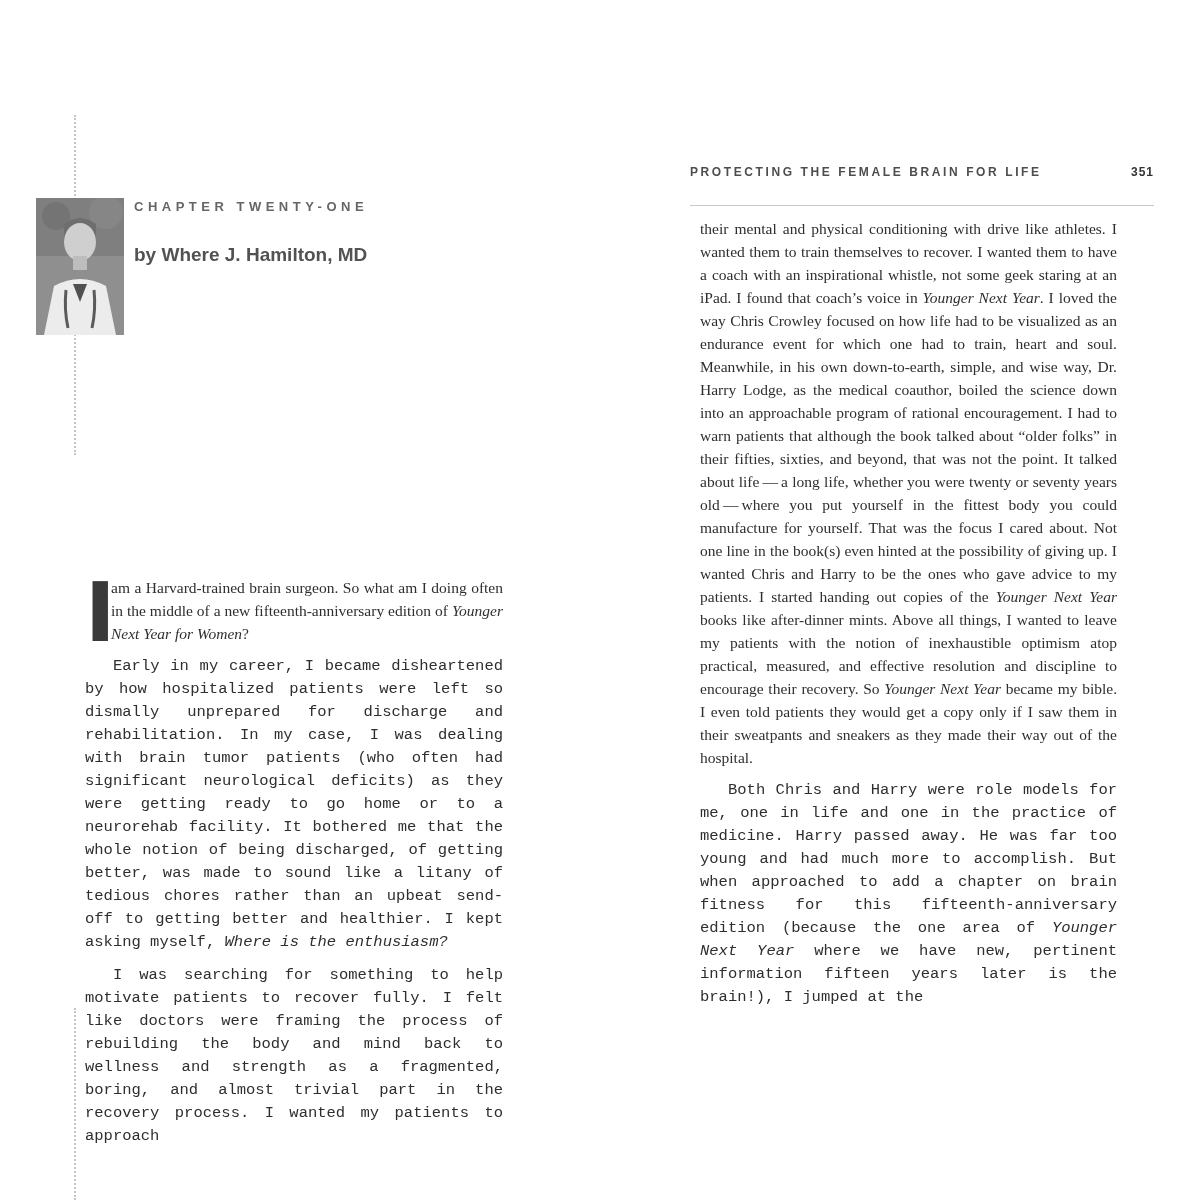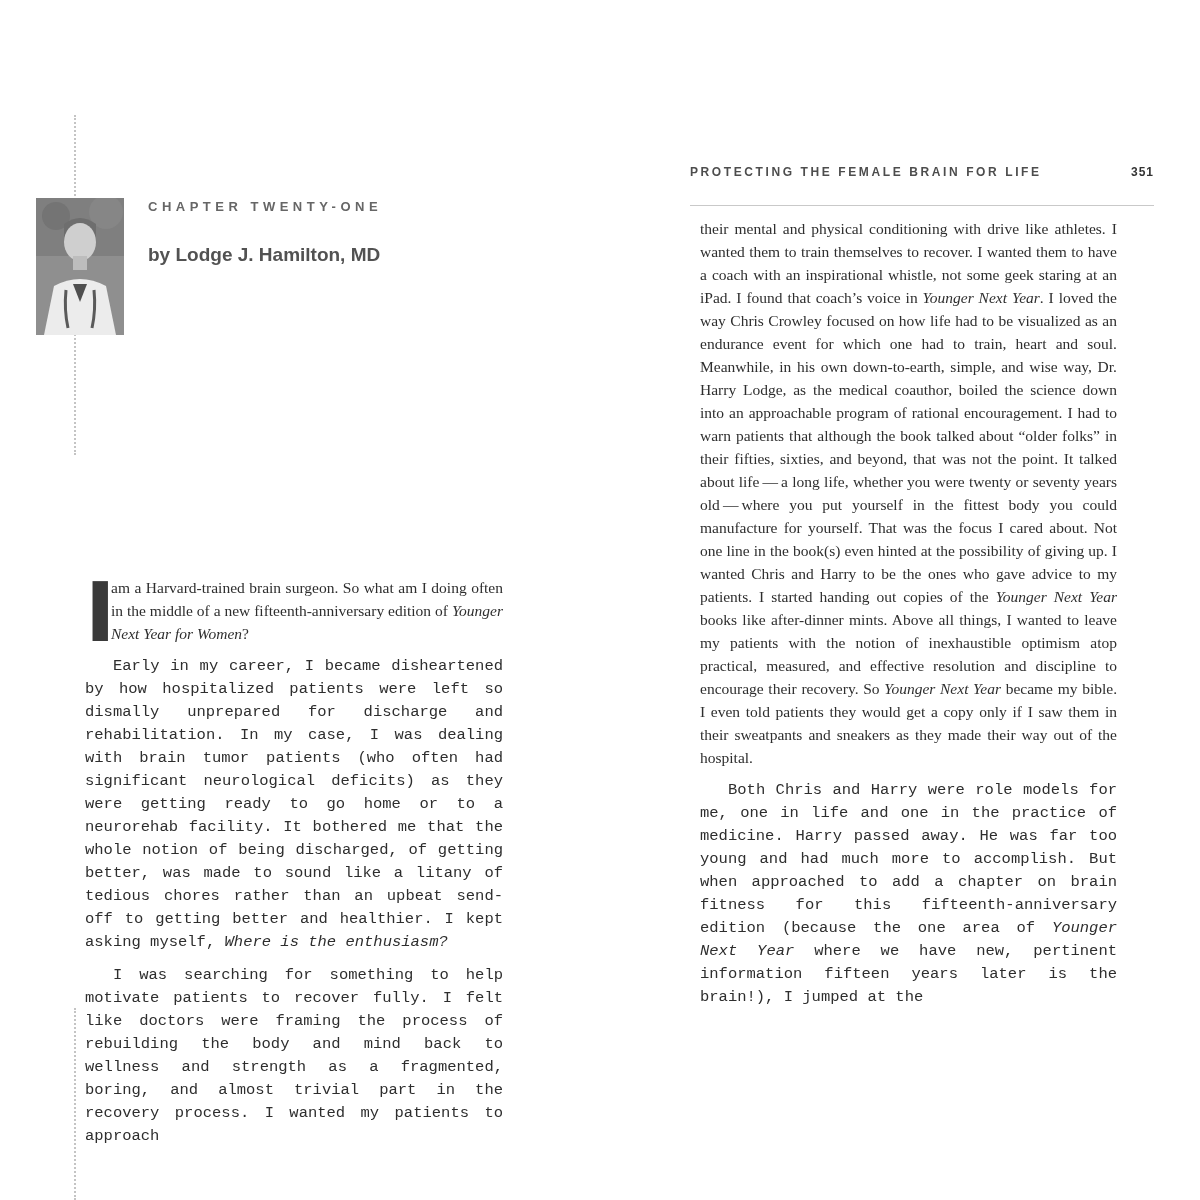--- a/index.html
+++ b/index.html
@@ -29,21 +29,21 @@
   .dotted-rule.bottom{left:74px;top:1008px;height:192px;}
 
   
   .photo{
     position:absolute;left:36px;top:198px;width:88px;height:137px;
     overflow:hidden;background:#9b9b9b;
   }
   .photo svg{display:block;width:100%;height:100%;}
 
   
-  .chapter-head{position:absolute;left:148px;top:199px;width:420px;}
+  .chapter-head{position:absolute;left:134px;top:199px;width:420px;}
   .chapter-label{
     font-family:"Liberation Sans", sans-serif;
     font-size:13px;font-weight:700;
     letter-spacing:4.5px;
     color:var(--label-text);
   }
   .chapter-title{
     margin-top:14px;
     font-family:"DejaVu Serif", serif;
     font-weight:400;
@@ -114,21 +114,21 @@
       <rect x="37" y="58" width="14" height="14" fill="#bdbdbd"></rect>
       <path d="M8 137 L18 88 Q44 74 70 88 L80 137 Z" fill="#ececec"></path>
       <path d="M37 86 L44 104 L51 86 Z" fill="#4f4f4f"></path>
       <path d="M30 92 Q28 112 32 130" stroke="#5a5a5a" stroke-width="3" fill="none"></path>
       <path d="M58 92 Q60 112 56 130" stroke="#5a5a5a" stroke-width="3" fill="none"></path>
     </svg>
   </div>
 
   <div class="chapter-head">
     <div class="chapter-label">CHAPTER TWENTY-ONE</div>
-    <div class="byline">by Lodge J. Hamilton, MD</div>
+    <div class="byline">by Where J. Hamilton, MD</div>
   </div>
 
   <div class="body-col left" id="left-col">
       <p class="para"><span class="dropcap">I</span><span>am a Harvard-trained brain surgeon. So what am I doing often in the middle of a new fifteenth-anniversary edition of </span><i>Younger Next Year for Women</i><span>?</span></p>
       <p class="para indent"><span>Early in my career, I became disheartened by how hospitalized patients were left so dismally unprepared for discharge and rehabilitation. In my case, I was dealing with brain tumor patients (who often had significant neurological deficits) as they were getting ready to go home or to a neurorehab facility. It bothered me that the whole notion of being discharged, of getting better, was made to sound like a litany of tedious chores rather than an upbeat send-off to getting better and healthier. I kept asking myself, </span><i>Where is the enthusiasm?</i></p>
       <p class="para indent"><span>I was searching for something to help motivate patients to recover fully. I felt like doctors were framing the process of rebuilding the body and mind back to wellness and strength as a fragmented, boring, and almost trivial part in the recovery process. I wanted my patients to approach</span></p>
     </div>
 
   <div class="running-head">
     <span class="rh-title">PROTECTING THE FEMALE BRAIN FOR LIFE</span>

